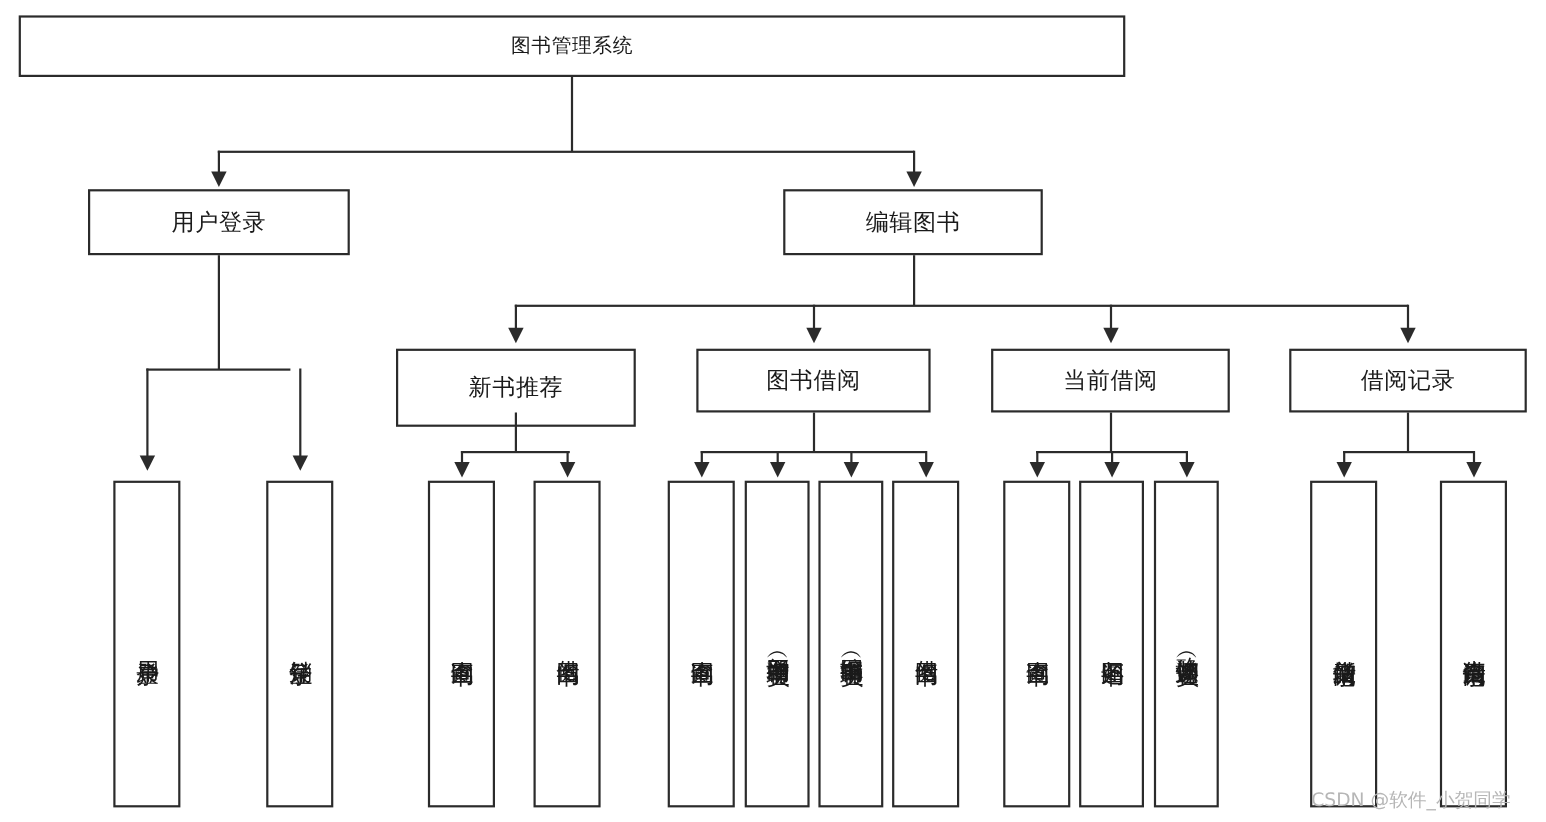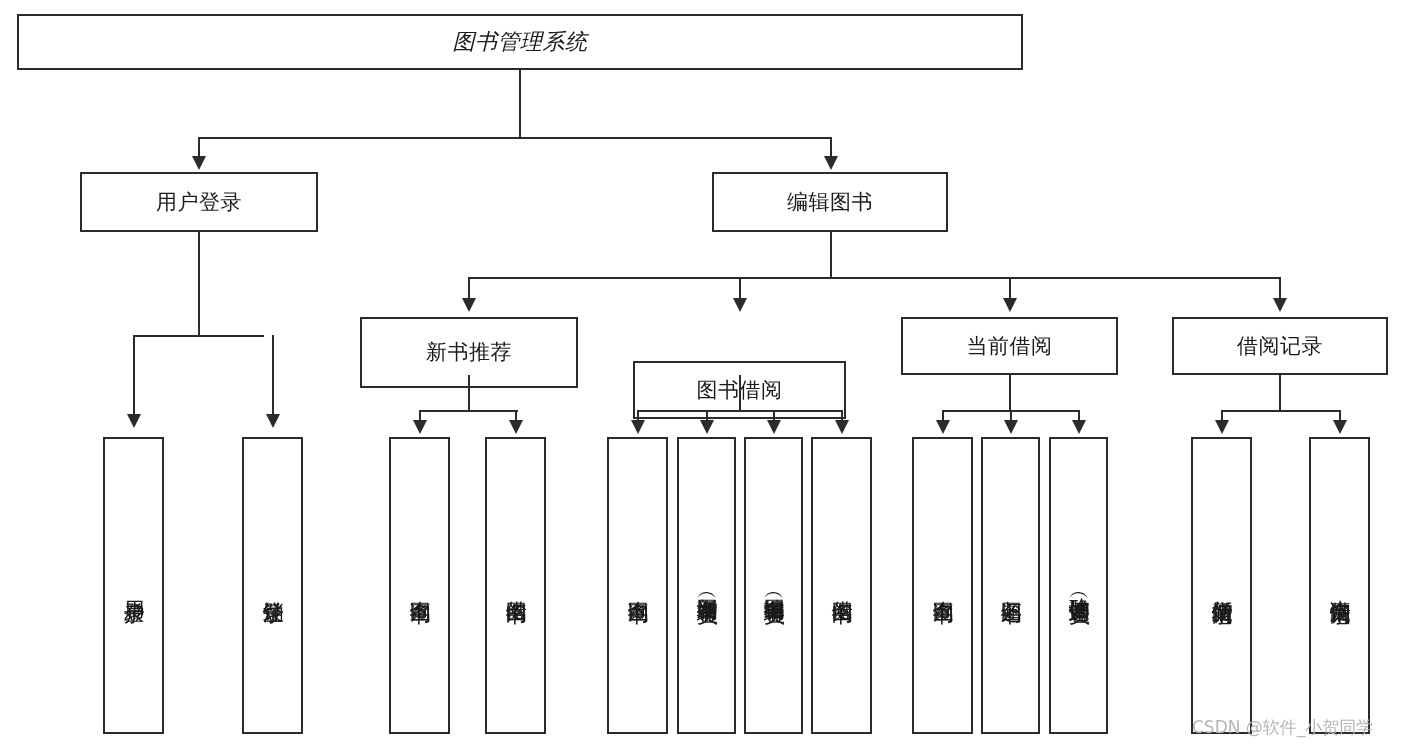--- a/index.html
+++ b/index.html
@@ -28,21 +28,21 @@
     justify-content: center;
     color: #1a1a1a;
   }
   .node .label {
     font-size: 21px;
     line-height: 1.15;
     letter-spacing: 0.5px;
     white-space: nowrap;
   }
   
-  .node.root .label { font-size: 22px; font-style: italic; }
+  .node.root .label { font-size: 18px; }
 
   
   .node.leaf {
     border-width: 2px;
     align-items: center;
     justify-content: center;
   }
   .node.leaf .label {
     writing-mode: vertical-rl;
     text-orientation: upright;
@@ -120,21 +120,21 @@
   <div class="vline" style="left:739px; top:277px; height:24px;"></div>
   <div class="arrow" style="left:733px; top:298px;"></div>
   <div class="vline" style="left:1009px; top:277px; height:24px;"></div>
   <div class="arrow" style="left:1003px; top:298px;"></div>
   <div class="vline" style="left:1279px; top:277px; height:24px;"></div>
   <div class="arrow" style="left:1273px; top:298px;"></div>
 
   <div class="node" style="left:360px; top:317px; width:218px; height:71px;">
     <span class="label">新书推荐</span>
   </div>
-  <div class="node" style="left:633px; top:317px; width:213px; height:58px;margin-top:44px;">
+  <div class="node" style="left:633px; top:317px; width:213px; height:58px;">
     <span class="label">图书借阅</span>
   </div>
   <div class="node" style="left:901px; top:317px; width:217px; height:58px;">
     <span class="label">当前借阅</span>
   </div>
   <div class="node" style="left:1172px; top:317px; width:216px; height:58px;">
     <span class="label">借阅记录</span>
   </div>
 
   <div class="vline" style="left:468px; top:375px; height:36px;"></div>

